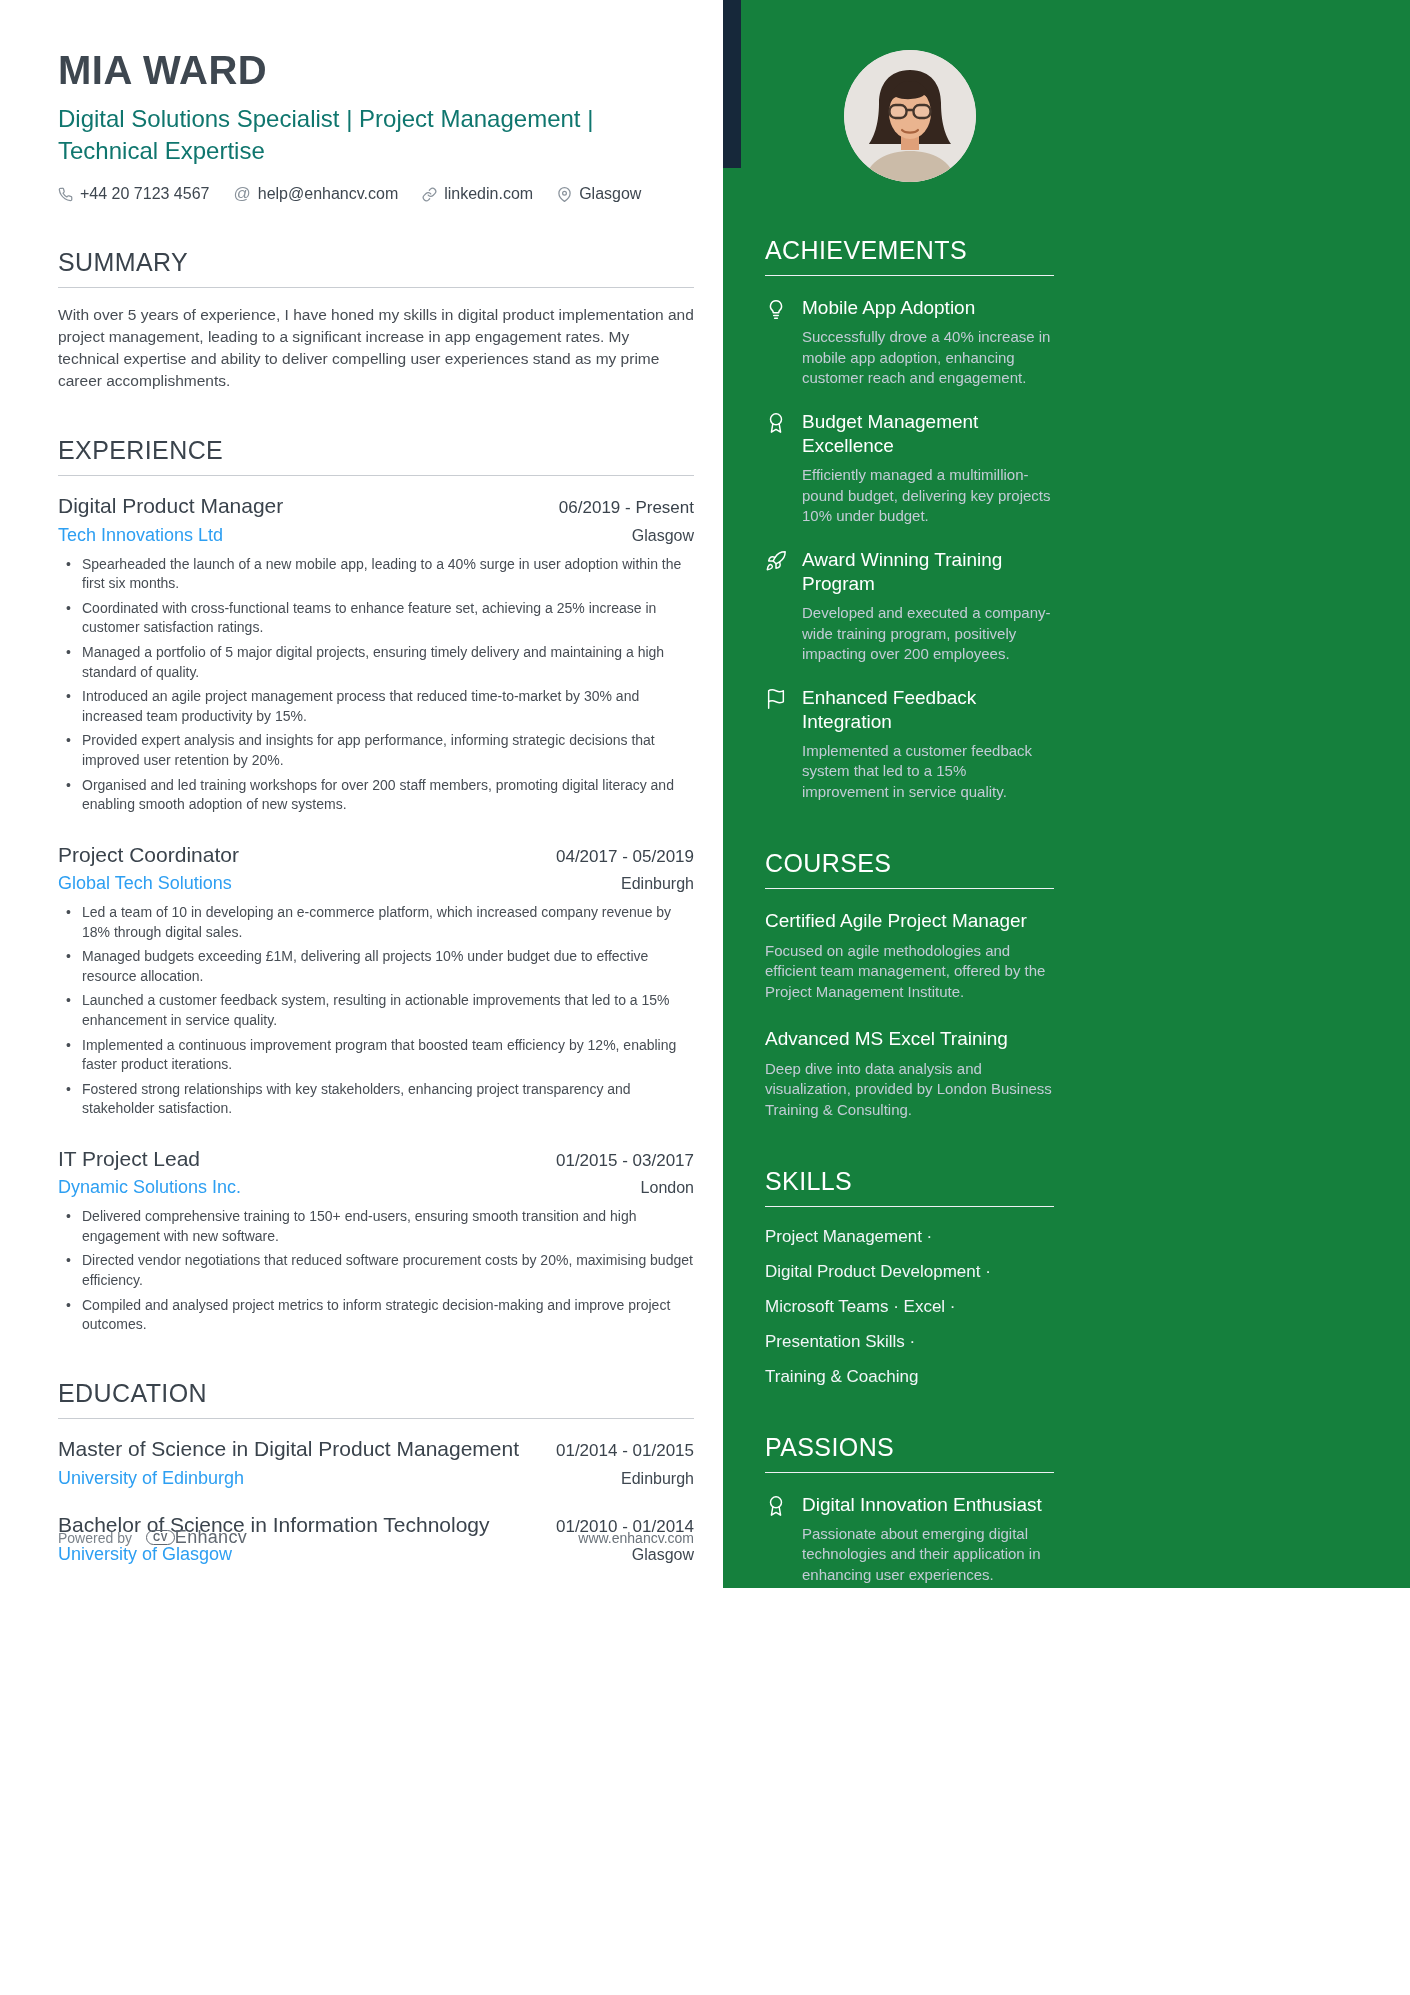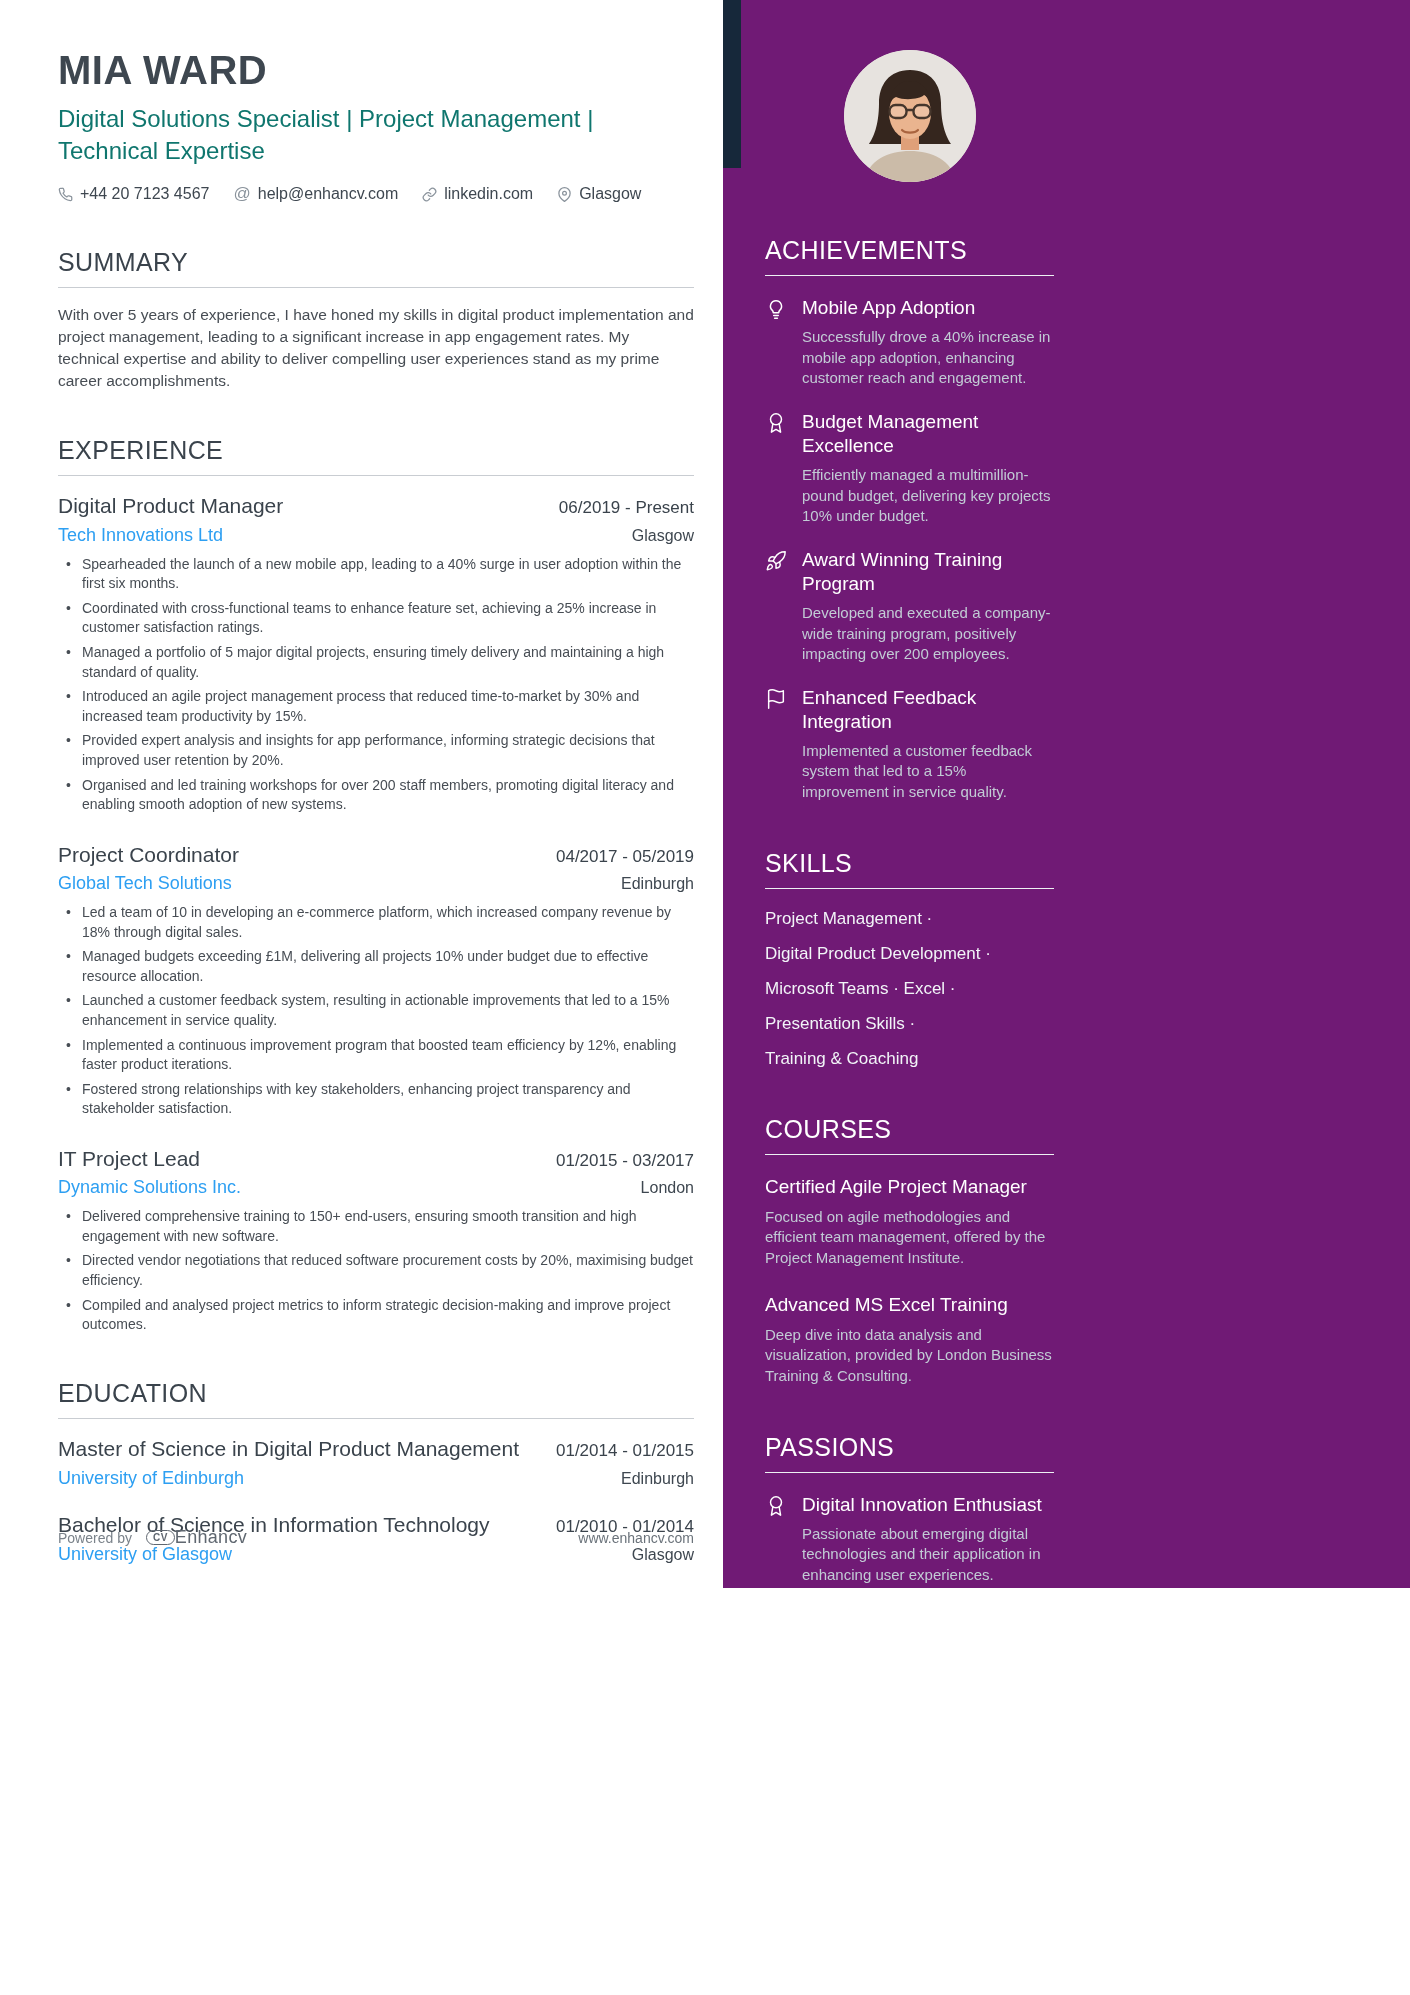--- a/index.html
+++ b/index.html
@@ -149,21 +149,21 @@
   .brand-name {
     font-size: 18px;
     color: #5f6770;
     letter-spacing: 0.3px;
   }
   .footer-site { margin-left: auto; font-size: 14px; color: #6a727a; }
 
   
   .right {
     flex: 1;
-    background: #701a75;
+    background: #15803d;
     position: relative;
     padding: 50px 0 0 42px;
     color: #ffffff;
   }
   .sidebar-strip {
     position: absolute;
     left: 0;
     top: 0;
     width: 18px;
     height: 168px;
@@ -454,45 +454,45 @@
               </svg>
           </span>
           <div>
             <div class="sb-item-title">Enhanced Feedback Integration</div>
             <div class="sb-item-text">Implemented a customer feedback system that led to a 15% improvement in service quality.</div>
           </div>
         </div>
       </section>
 
       <section class="sb-section">
+        <h2 class="sb-heading">COURSES</h2>
+        <div class="sb-rule"></div>
+
+        <div class="course">
+          <div class="course-title">Certified Agile Project Manager</div>
+          <div class="course-text">Focused on agile methodologies and efficient team management, offered by the Project Management Institute.</div>
+        </div>
+
+        <div class="course">
+          <div class="course-title">Advanced MS Excel Training</div>
+          <div class="course-text">Deep dive into data analysis and visualization, provided by London Business Training &amp; Consulting.</div>
+        </div>
+      </section>
+
+      <section class="sb-section">
         <h2 class="sb-heading">SKILLS</h2>
         <div class="sb-rule"></div>
         <div class="skill">Project Management ·</div>
         <div class="skill">Digital Product Development ·</div>
         <div class="skill">Microsoft Teams · Excel ·</div>
         <div class="skill">Presentation Skills ·</div>
         <div class="skill">Training &amp; Coaching</div>
       </section>
 
       <section class="sb-section">
-        <h2 class="sb-heading">COURSES</h2>
-        <div class="sb-rule"></div>
-
-        <div class="course">
-          <div class="course-title">Certified Agile Project Manager</div>
-          <div class="course-text">Focused on agile methodologies and efficient team management, offered by the Project Management Institute.</div>
-        </div>
-
-        <div class="course">
-          <div class="course-title">Advanced MS Excel Training</div>
-          <div class="course-text">Deep dive into data analysis and visualization, provided by London Business Training &amp; Consulting.</div>
-        </div>
-      </section>
-
-      <section class="sb-section">
         <h2 class="sb-heading">PASSIONS</h2>
         <div class="sb-rule"></div>
 
         <div class="sb-item">
           <span class="sb-item-icon">
             <svg width="22" height="22" viewBox="0 0 24 24" fill="none" stroke="#ffffff" stroke-width="1.6" stroke-linecap="round" stroke-linejoin="round">
                 <circle cx="12" cy="8" r="6"></circle>
                 <path d="M15.477 12.89 17 22l-5-3-5 3 1.523-9.11"></path>
               </svg>
           </span>

